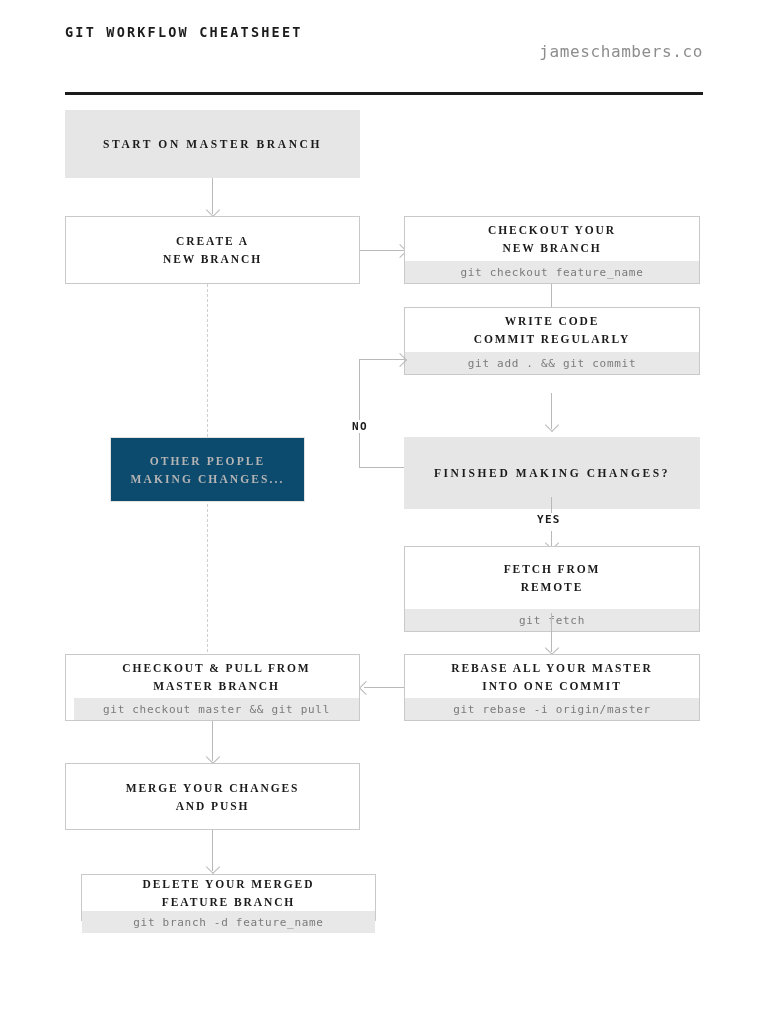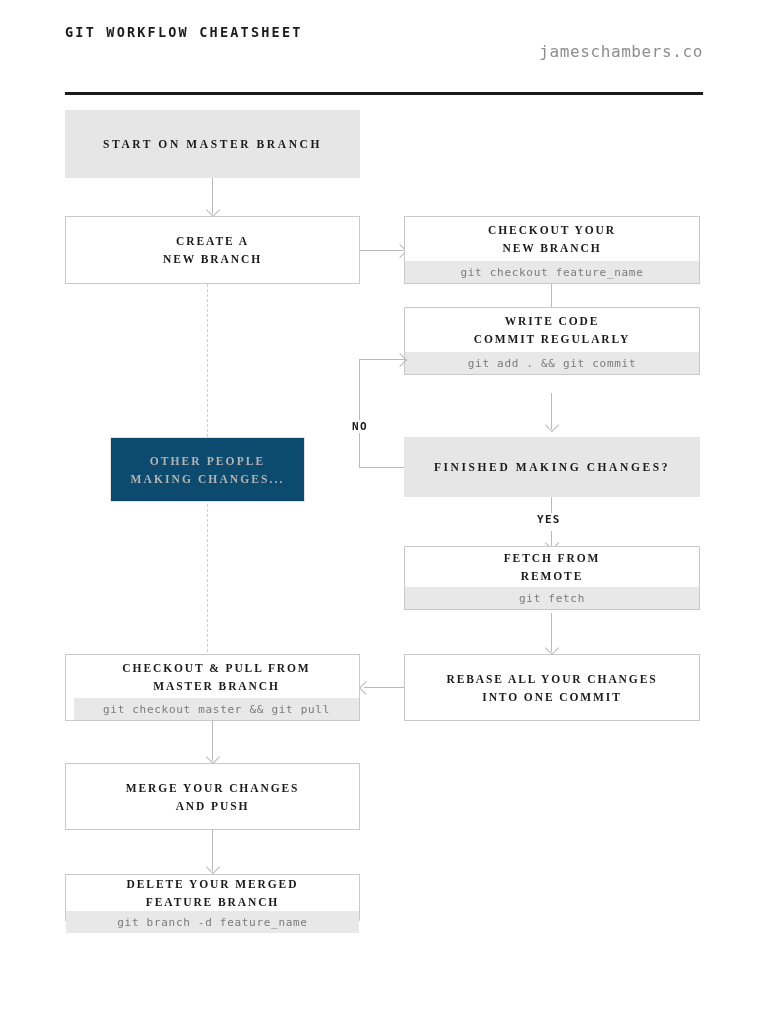--- a/index.html
+++ b/index.html
@@ -199,54 +199,55 @@
 
 <div class="vline" style="left:551px; top:393px; height:36px;"></div>
 <div class="arrow-down" style="left:547px; top:420px;"></div>
 
 <div class="hline" style="left:359px; top:467px; width:46px;"></div>
 <div class="vline" style="left:359px; top:359px; height:108px;"></div>
 <div class="hline" style="left:359px; top:359px; width:46px;"></div>
 <div class="arrow-right" style="left:395px; top:355px;"></div>
 <div class="edge-label" style="left:349px; top:420px;">NO</div>
 
-<div class="node filled" style="left:404px; top:437px; width:296px; height:60px;">
+<div class="node filled" style="left:404px; top:437px; width:296px; height:72px;">
   <div class="title">
     <span>FINISHED MAKING CHANGES?</span>
   </div>
 </div>
 
 <div class="vline" style="left:551px; top:497px; height:16px;"></div>
 <div class="edge-label" style="left:534px; top:513px;">YES</div>
 <div class="vline" style="left:551px; top:531px; height:16px;"></div>
 <div class="arrow-down" style="left:547px; top:538px;"></div>
 
 <div class="node ghost" style="left:110px; top:437px; width:195px; height:65px;">
   <div class="title">
     <span>OTHER PEOPLE</span>
     <span>MAKING CHANGES...</span>
   </div>
 </div>
 
-<div class="node" style="left:404px; top:546px; width:296px; height:64px;">
+<div class="node" style="left:404px; top:546px; width:296px; height:86px;">
   <div class="title">
     <span>FETCH FROM</span>
     <span>REMOTE</span>
   </div>
   <div class="cmd">git fetch</div>
 </div>
 
 <div class="vline" style="left:551px; top:613px; height:39px;"></div>
 <div class="arrow-down" style="left:547px; top:643px;"></div>
 
 <div class="node" style="left:404px; top:654px; width:296px; height:67px;">
   <div class="title">
-    <span>REBASE ALL YOUR CHANGES</span>
+    <span>REBASE ALL YOUR MASTER</span>
     <span>INTO ONE COMMIT</span>
   </div>
+  <div class="cmd">git rebase -i origin/master</div>
 </div>
 
 <div class="hline" style="left:364px; top:687px; width:40px;"></div>
 <div class="arrow-left" style="left:361px; top:683px;"></div>
 
 <div class="node" style="left:65px; top:654px; width:295px; height:67px;padding-left:8px;">
   <div class="title">
     <span>CHECKOUT &amp; PULL FROM</span>
     <span>MASTER BRANCH</span>
   </div>
@@ -259,19 +260,19 @@
 <div class="node" style="left:65px; top:763px; width:295px; height:67px;">
   <div class="title">
     <span>MERGE YOUR CHANGES</span>
     <span>AND PUSH</span>
   </div>
 </div>
 
 <div class="vline" style="left:212px; top:830px; height:41px;"></div>
 <div class="arrow-down" style="left:208px; top:862px;"></div>
 
-<div class="node" style="left:65px; top:874px; width:295px; height:47px;justify-content:space-between;">
+<div class="node" style="left:81px; top:874px; width:295px; height:47px;justify-content:space-between;">
   <div class="title">
     <span>DELETE YOUR MERGED</span>
     <span>FEATURE BRANCH</span>
   </div>
   <div class="cmd">git branch -d feature_name</div>
 </div>
 
 </body></html>

